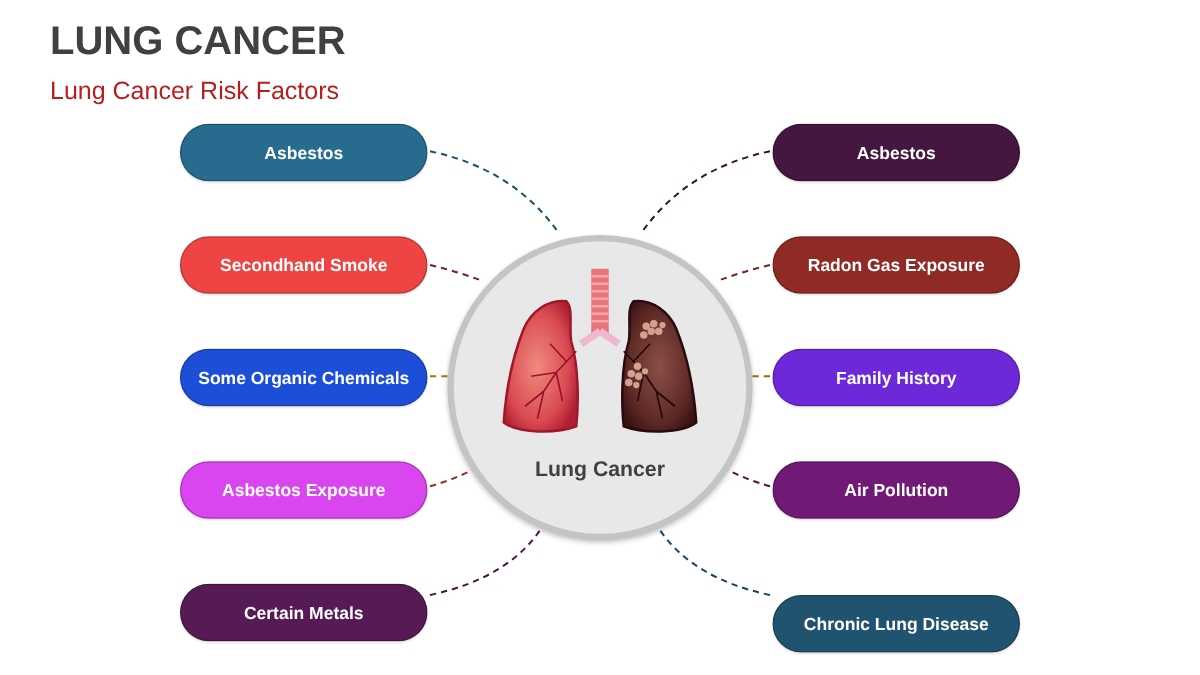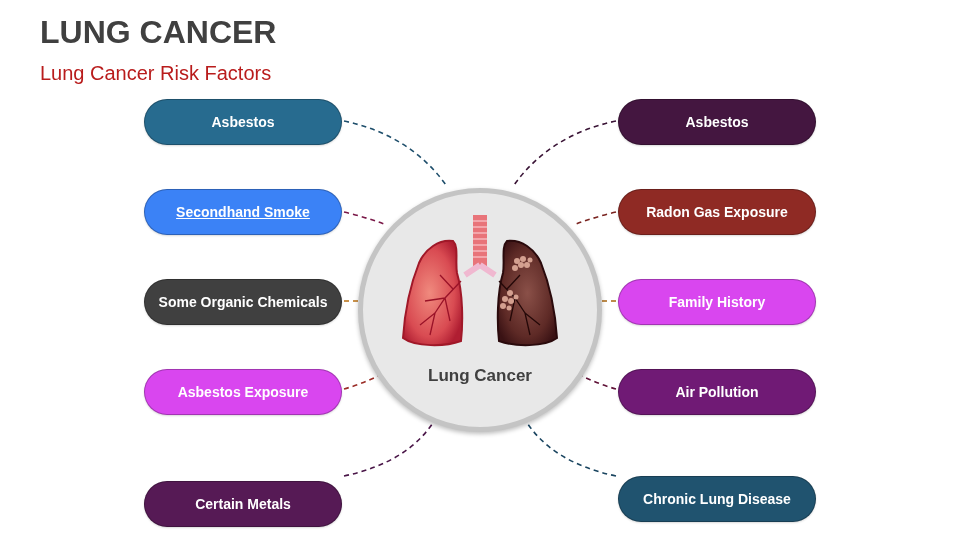--- a/index.html
+++ b/index.html
@@ -29,28 +29,28 @@
     <path d="M344,476 Q410,462 436,418" stroke="#4a1648"></path>
     <path d="M616,121 Q550,135 514,185" stroke="#3a1436"></path>
     <path d="M616,212 Q595,217 576,224" stroke="#7a2420"></path>
     <path d="M616,301 L602,301" stroke="#a86610"></path>
     <path d="M616,389 Q598,384 580,375" stroke="#5e1036"></path>
     <path d="M616,476 Q550,462 524,418" stroke="#1a4560"></path>
   </g>
 </svg>
 
 <div class="pill left" style="top:99px;background:#276b8f;">Asbestos</div>
-<div class="pill left" style="top:189px;background:#3b82f6;text-decoration:underline;">Secondhand Smoke</div>
-<div class="pill left" style="top:279px;background:#404040;text-align:center;">Some Organic Chemicals</div>
+<div class="pill left" style="top:189px;background:#ef4444;">Secondhand Smoke</div>
+<div class="pill left" style="top:279px;background:#1d4ed8;text-align:center;">Some Organic Chemicals</div>
 <div class="pill left" style="top:369px;background:#d946ef;">Asbestos Exposure</div>
-<div class="pill left" style="top:481px;background:#561a55;">Certain Metals</div>
+<div class="pill left" style="top:467px;background:#561a55;">Certain Metals</div>
 
 <div class="pill right" style="top:99px;background:#441640;">Asbestos</div>
 <div class="pill right" style="top:189px;background:#8f2a24;text-align:right;">Radon Gas Exposure</div>
-<div class="pill right" style="top:279px;background:#d946ef;">Family History</div>
+<div class="pill right" style="top:279px;background:#6d28d9;">Family History</div>
 <div class="pill right" style="top:369px;background:#701a75;">Air Pollution</div>
 <div class="pill right" style="top:476px;background:#20536f;">Chronic Lung Disease</div>
 
 <div class="circle"></div>
 
 <svg class="lungs" width="170" height="145" viewBox="0 0 170 145">
   <defs>
     <radialGradient id="healthy" cx="45%" cy="50%" r="60%">
       <stop offset="0%" stop-color="#f08a7e"></stop>
       <stop offset="70%" stop-color="#d94b52"></stop>

